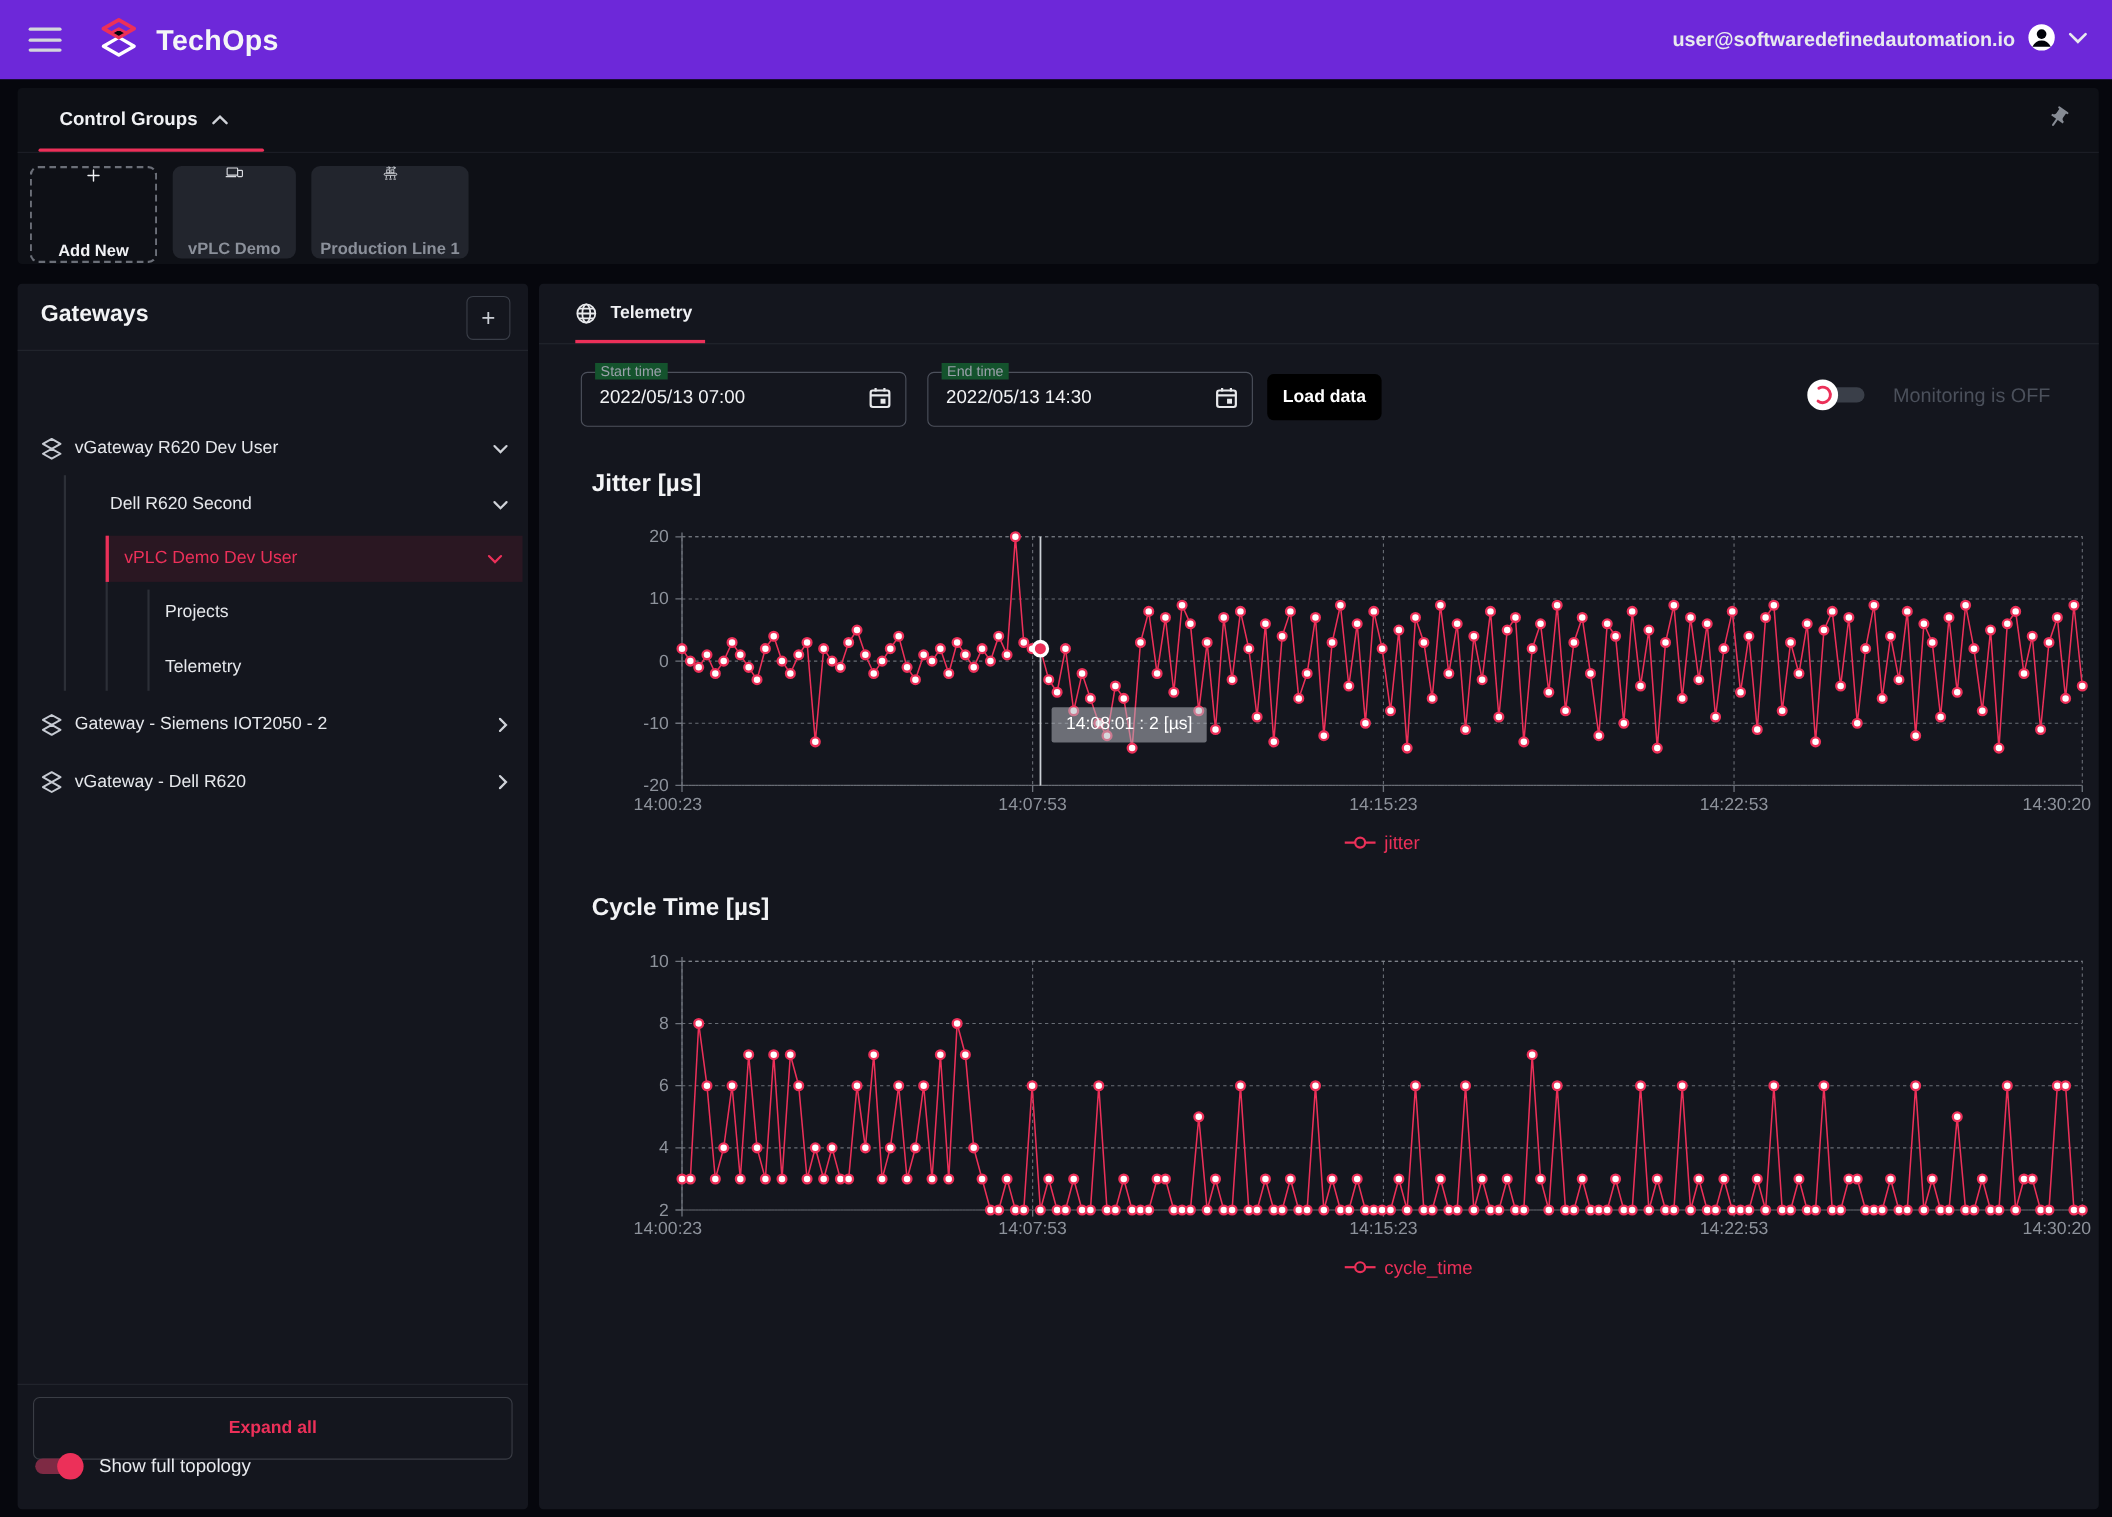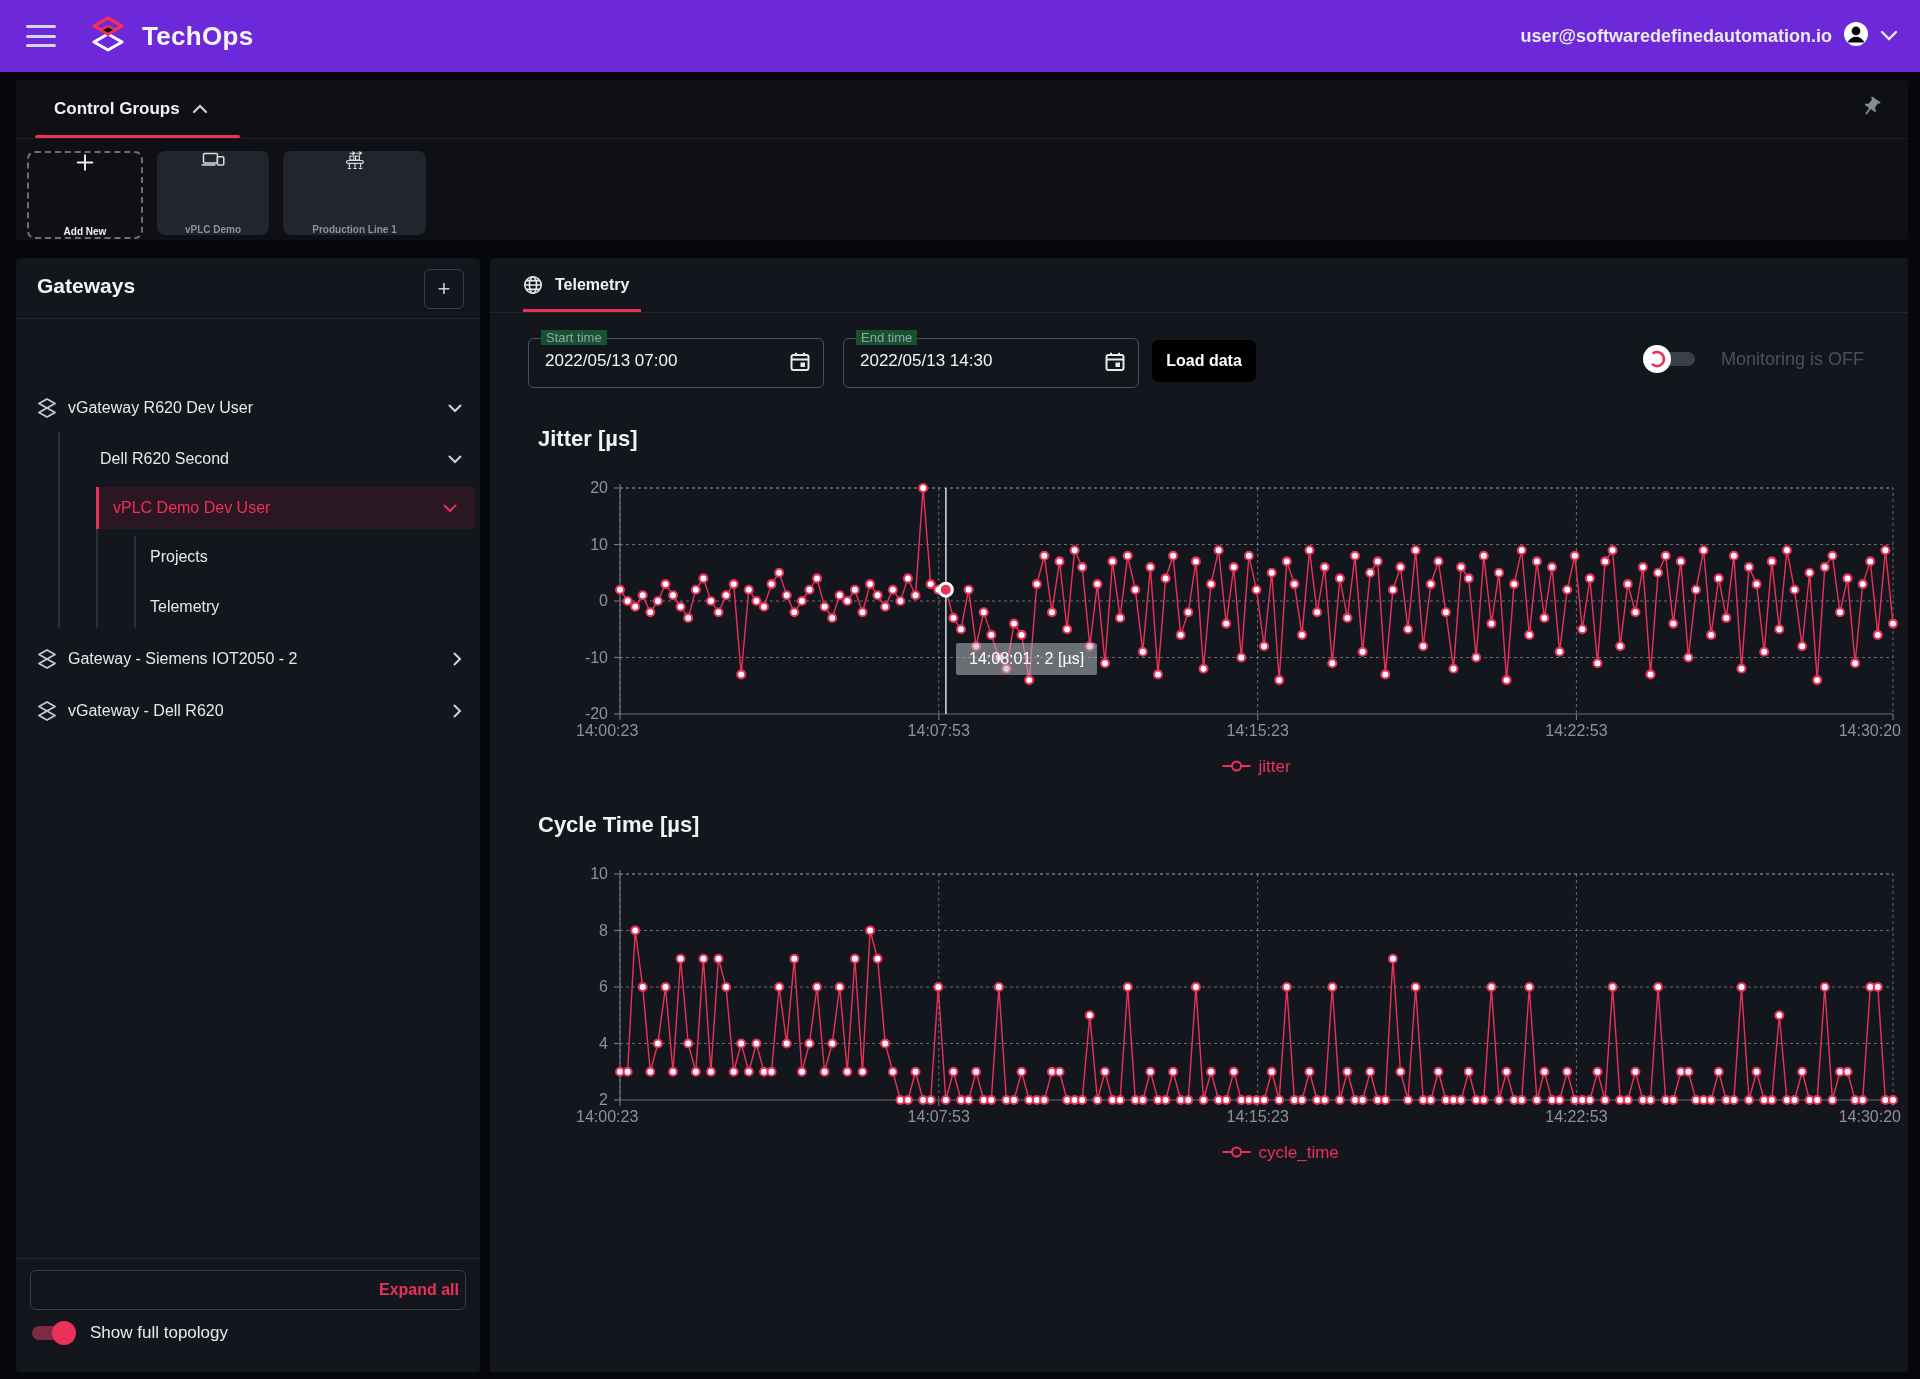--- a/index.html
+++ b/index.html
@@ -16,36 +16,36 @@
   .strip{position:absolute;left:16px;top:80px;width:1892px;height:160px;background:#0e1016;border-radius:4px;}
   .strip-tabs{position:relative;height:58px;border-bottom:1px solid #1d2027;display:flex;align-items:center;}
   .cg-tab{position:relative;height:100%;display:flex;align-items:center;gap:12px;padding:0 22px 0 38px;cursor:pointer;}
   .cg-tab .lbl{font-size:17px;font-weight:bold;color:#f0f1f4;}
   .cg-underline{position:absolute;left:19px;top:55px;width:205px;height:3px;background:#ec3059;border-radius:2px;}
   .pin-btn{position:absolute;right:26px;top:16px;cursor:pointer;}
   .strip-cards{display:flex;gap:14px;padding:12px 0 0 11px;}
   .card{width:112px;height:84px;border-radius:8px;background:#22252d;display:flex;flex-direction:column;align-items:center;justify-content:center;gap:10px;cursor:pointer;}
   .card.dashed{background:transparent;border:2px dashed #6b6f78;}
   .card.wide{width:143px;}
-  .card .card-label{font-size:10px;font-weight:bold;color:#8b909a;margin-top:44px;}
+  .card .card-label{font-size:15px;font-weight:bold;color:#8b909a;margin-top:44px;}
   .card.dashed .card-label{color:#f0f1f4;}
   
   .sidebar{position:absolute;left:16px;top:258px;width:464px;height:1114px;background:#14161e;border-radius:4px;}
   .sb-head{position:relative;height:60px;border-bottom:1px solid #23262e;}
   .sb-title{position:absolute;left:21px;top:16px;font-size:21px;font-weight:bold;color:#f2f3f5;}
   .sb-add{position:absolute;right:16px;top:11px;width:38px;height:38px;border:1px solid #3a3e48;border-radius:6px;color:#c9ccd3;font-size:22px;display:flex;align-items:center;justify-content:center;cursor:pointer;}
   .tree{position:absolute;left:0;top:60px;right:0;}
   .trow{position:absolute;height:42px;display:flex;align-items:center;cursor:pointer;}
   .trow .lbl{font-size:16px;color:#e6e8ec;white-space:nowrap;}
   .trow .chev{position:absolute;right:18px;}
   .trow.sel{background:#2a1722;border-left:3px solid #ec3059;}
   .trow.sel .lbl{color:#ec3059;}
   .guide{position:absolute;width:2px;background:#2c2f37;}
   .sb-footer-divider{position:absolute;left:0;right:0;top:1000px;height:1px;background:#23262e;}
-  .expand-btn{position:absolute;left:14px;right:14px;top:1012px;height:40px;border:1px solid #3a3d45;border-radius:6px;background:transparent;color:#ec3059;font-size:16px;font-weight:bold;font-family:"Liberation Sans",sans-serif;cursor:pointer;text-align:right;}
+  .expand-btn{position:absolute;left:14px;right:14px;top:1012px;height:57px;border:1px solid #3a3d45;border-radius:6px;background:transparent;color:#ec3059;font-size:16px;font-weight:bold;font-family:"Liberation Sans",sans-serif;cursor:pointer;}
   .topo-row{position:absolute;left:14px;top:1062px;display:flex;align-items:center;gap:14px;}
   .sw-on{position:relative;width:46px;height:26px;cursor:pointer;}
   .sw-on .track{position:absolute;left:2px;top:6px;width:40px;height:14px;border-radius:7px;background:#7e2a44;}
   .sw-on .thumb{position:absolute;right:0;top:1px;width:24px;height:24px;border-radius:50%;background:#ec3059;}
   .topo-label{font-size:17px;color:#e9ebef;}
   
   .main{position:absolute;left:490px;top:258px;width:1418px;height:1114px;background:#14161e;border-radius:4px;}
   .main-tabs{position:relative;height:54px;border-bottom:1px solid #23262e;}
   .tele-tab{position:absolute;left:33px;top:0;height:54px;display:flex;align-items:center;gap:12px;cursor:pointer;}
   .tele-tab .lbl{font-size:16px;font-weight:bold;color:#f0f1f4;}

